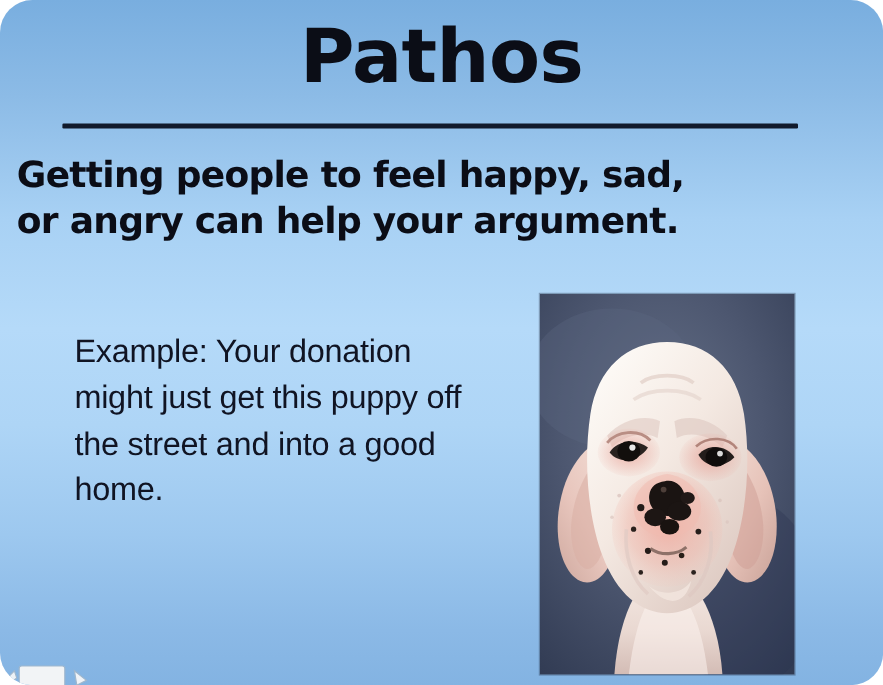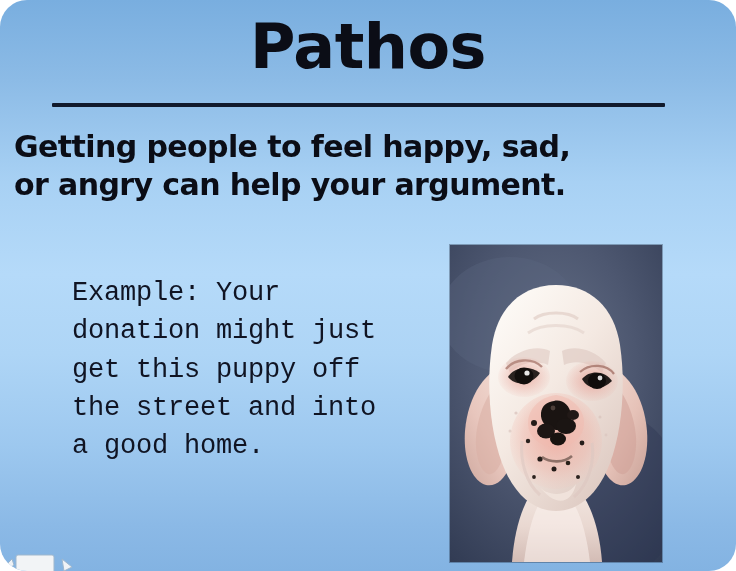--- a/index.html
+++ b/index.html
@@ -61,23 +61,23 @@
     line-height: 1.28;
     color: #0b0d16;
     letter-spacing: -0.6px;
     white-space: pre-line;
   }
 
   
   #example {
     position: absolute;
     top: 274px;
-    left: 72px;
+    left: 62px;
     width: 330px;
-    font-family: Liberation Mono, monospace;
+    font-family: Liberation Sans, sans-serif;
     font-size: 27px;
     font-weight: 400;
     line-height: 1.42;
     color: #101423;
     letter-spacing: -0.2px;
   }
 
   
   #photo {
     position: absolute;

